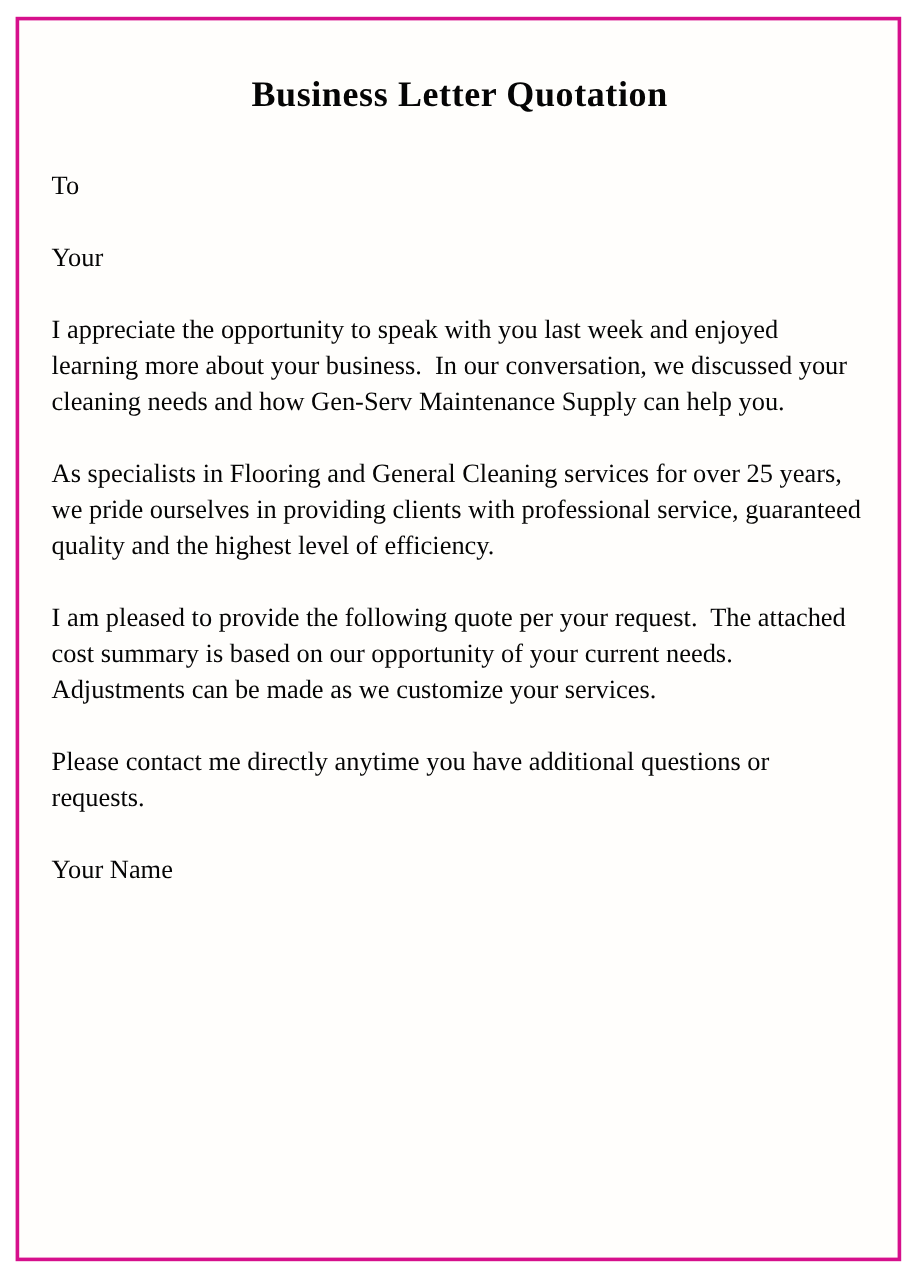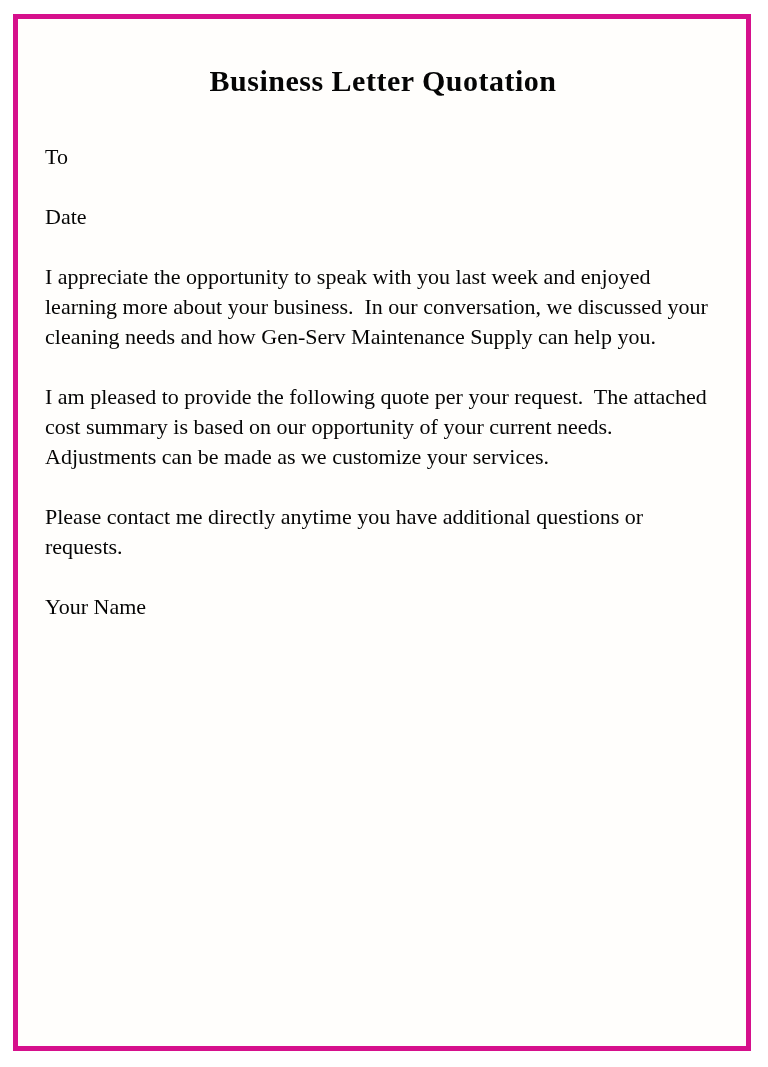--- a/index.html
+++ b/index.html
@@ -12,21 +12,21 @@
     color: #050505;
     overflow: hidden;
   }
 
   .letter-frame {
     position: absolute;
     left: 13px;
     top: 14px;
     width: 738px;
     height: 1037px;
-    border: 5px solid #a16207;
+    border: 3px solid #a16207;
     background: #fffefc;
     padding: 42px 25px 0 27px;
   }
 
   .letter-title {
     font-size: 30px;
     line-height: 40px;
     font-weight: bold;
     text-align: center;
     margin-bottom: 41px;
@@ -54,26 +54,27 @@
 </style>
 </head>
 <body>
 
 <div class="letter-frame" style="border-color: rgb(214, 16, 140); background: rgb(255, 254, 252); color: rgb(5, 5, 5);">
 
   <h1 class="letter-title">Business Letter Quotation</h1>
 
   <div class="field-label">To</div>
 
-  <div class="field-label">Date</div>
+  <div class="field-label">Your</div>
 
 
 
   <p class="letter-paragraph">I appreciate the opportunity to speak with you last week and enjoyed learning more about your business.  In our conversation, we discussed your cleaning needs and how Gen-Serv Maintenance Supply can help you.</p>
 
+  <p class="letter-paragraph">As specialists in Flooring and General Cleaning services for over 25 years, we pride ourselves in providing clients with professional service, guaranteed quality and the highest level of efficiency.</p>
 
   <p class="letter-paragraph">I am pleased to provide the following quote per your request.  The attached cost summary is based on our opportunity of your current needs.  Adjustments can be made as we customize your services.</p>
 
 
   <p class="letter-paragraph">Please contact me directly anytime you have additional questions or requests.</p>
 
 
   <p class="signature">Your Name</p>
 
 </div>

